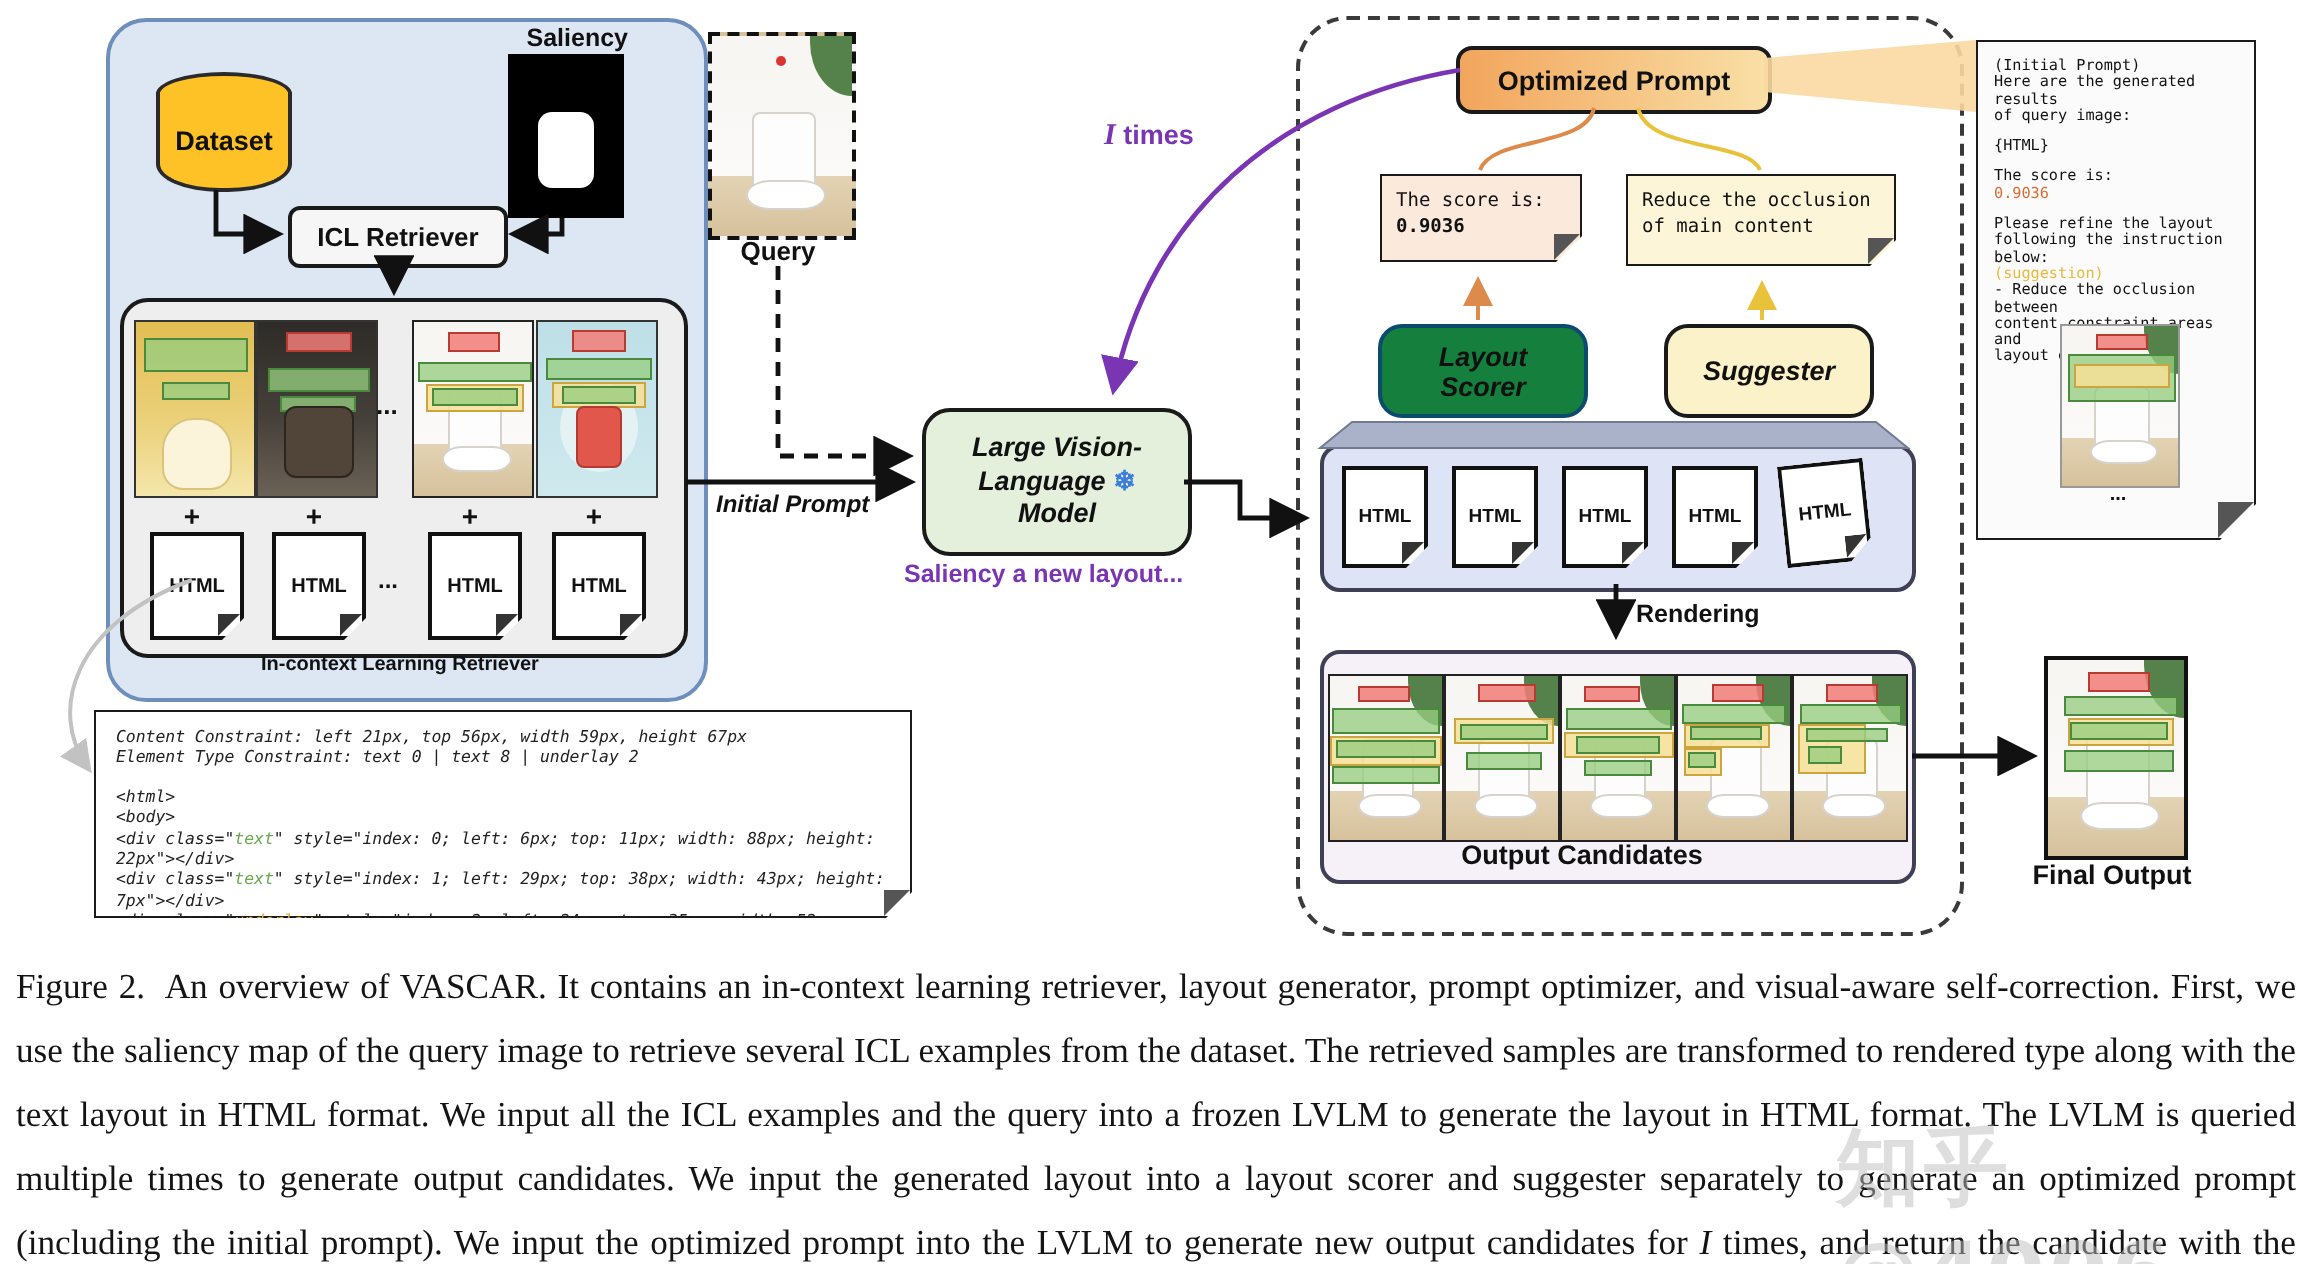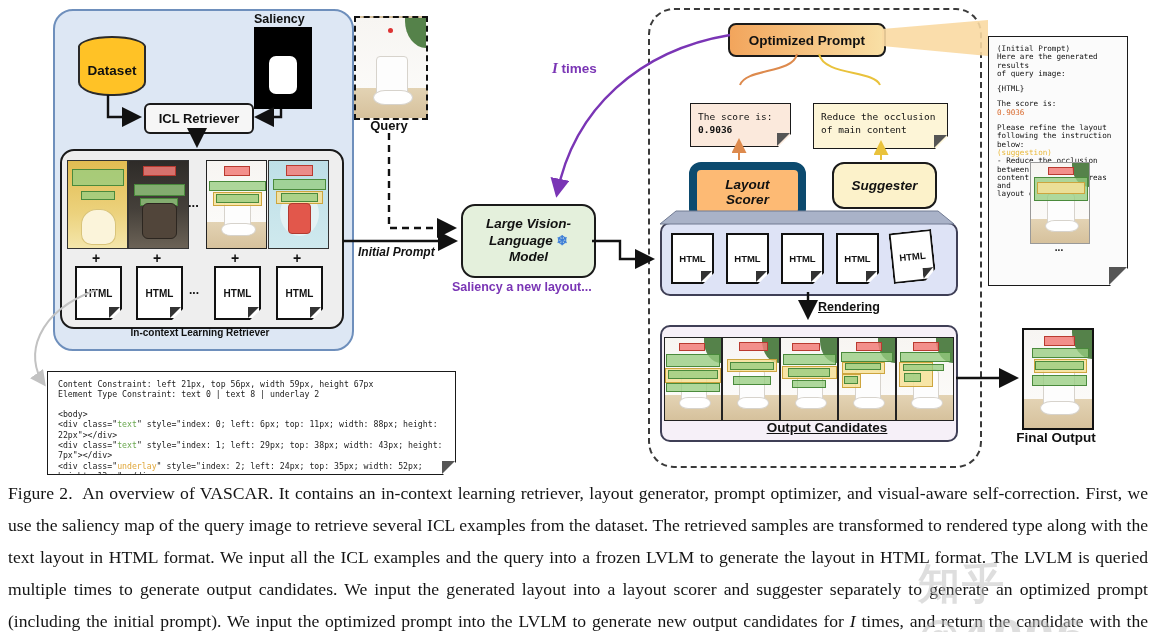--- a/index.html
+++ b/index.html
@@ -9,28 +9,28 @@
   .lbl{position:absolute;font-weight:bold;color:#111;line-height:1.15;}
   .ctr{display:flex;align-items:center;justify-content:center;text-align:center;}
 
   
   .panel-blue{background:#dde7f4;border:2px solid #6e8fbc;border-radius:20px;}
   .inner-gray{background:#eeeeee;border:2px solid #1a1a1a;border-radius:14px;}
   .icl-box{background:#f6f6f6;border:2px solid #1a1a1a;border-radius:6px;font-weight:bold;font-size:13px;}
   .lvlm{background:#e4f0dc;border:2px solid #1a1a1a;border-radius:14px;font-weight:bold;font-style:italic;font-size:13.5px;line-height:1.25;}
   .dashedbox{border:2px dashed #3a3a3a;border-radius:26px;}
   .opbox{background:linear-gradient(90deg,#f2a55c,#f9e0a6);border:2px solid #1a1a1a;border-radius:8px;font-weight:bold;font-size:13.5px;}
-  .scorer{background:#fdba74;border:8px solid #0c4a6e;border-radius:12px;font-weight:bold;font-style:italic;font-size:13.5px;}
+  .scorer{background:#15803d;border:2px solid #0c4a6e;border-radius:12px;font-weight:bold;font-style:italic;font-size:13.5px;}
   .suggester{background:#fcf2ca;border:2px solid #1a1a1a;border-radius:12px;font-weight:bold;font-style:italic;font-size:13.5px;}
   .rowbox{background:#dee3f6;border:2px solid #3f3f56;border-radius:10px;}
   .outbox{background:#f6f0f8;border:2px solid #3f3f56;border-radius:10px;}
 
   
   .note{position:absolute;border:1.5px solid #1a1a1a;
-        clip-path:polygon(0 0,100% 0,100% calc(100% - 13px),calc(100% - 13px) 100%,0 100%);margin-top:16px;}
+        clip-path:polygon(0 0,100% 0,100% calc(100% - 13px),calc(100% - 13px) 100%,0 100%);}
   .note .fold{position:absolute;right:0;bottom:0;width:13px;height:13px;background:#555;
         clip-path:polygon(0 100%,100% 0,0 0);}
   .note.big{clip-path:polygon(0 0,100% 0,100% calc(100% - 18px),calc(100% - 18px) 100%,0 100%);}
   .note.big .fold{width:18px;height:18px;}
 
   
   .doc{position:absolute;background:#fff;border:2px solid #111;display:flex;align-items:center;justify-content:center;
        font-weight:600;clip-path:polygon(0 0,100% 0,100% calc(100% - 11px),calc(100% - 11px) 100%,0 100%);}
   .doc .fold{position:absolute;right:0;bottom:0;width:11px;height:11px;background:#333;clip-path:polygon(0 100%,100% 0,0 0);}
 
@@ -45,21 +45,21 @@
   .ov-r{background:rgba(242,125,120,.85);border:1px solid #b93a30;}
   .ov-g{background:rgba(151,205,128,.78);border:1px solid #4a8a3c;}
   .ov-y{background:rgba(246,224,151,.85);border:1px solid #cda53e;}
 
   .cylbody{position:absolute;background:#ffc226;border:2px solid #2a2a2a;border-top:none;
            border-radius:0 0 32px 32px/0 0 14px 14px;display:flex;align-items:center;justify-content:center;
            font-weight:bold;font-size:13.5px;}
   .cyltop{position:absolute;background:#ffc226;border:2px solid #2a2a2a;border-radius:50%;}
 
   .mono{font-family:"DejaVu Sans Mono","Liberation Mono",monospace;}
-  .code{font-size:8.2px;line-height:10.4px;color:#222;}
+  .code{font-size:8.2px;line-height:10.4px;color:#222;font-style:italic;}
   .cls-text{color:#6aa84f;}
   .cls-underlay{color:#e0a73a;}
   .scoretxt{color:#d96b2f;}
   .suggtxt{color:#e9b93c;}
   .purple{color:#7a35b5;}
 
   #caption{position:absolute;left:8px;top:477px;width:1140px;font-family:Liberation Serif, serif;
            font-size:17.6px;line-height:32px;color:#141414;text-align:justify;white-space:pre-wrap;}
   #watermark{position:absolute;left:918px;top:556px;font-size:42px;font-weight:bold;
              color:rgba(190,190,190,0.5);letter-spacing:2px;font-family:"DejaVu Sans",sans-serif;}
@@ -70,21 +70,21 @@
 
 <div id="stage">
 
   <div class="abs panel-blue" style="left:53px;top:9px;width:297px;height:338px;"></div>
 
   <div class="cyltop" style="left:78px;top:36px;width:64px;height:18px;"></div>
   <div class="cylbody" style="left:78px;top:46px;width:64px;height:48px;">
     <span>Dataset</span>
   </div>
 
-  <div class="lbl" style="left:254px;top:12px;width:60px;text-align:left;font-size:12.5px;">Saliency</div>
+  <div class="lbl" style="left:254px;top:12px;width:60px;text-align:right;font-size:12.5px;">Saliency</div>
   <div class="abs" style="left:254px;top:27px;width:58px;height:82px;background:#000;">
     <div class="abs" style="left:15px;top:29px;width:28px;height:38px;background:#fff;border-radius:7px;"></div>
   </div>
 
   <div class="abs icl-box ctr" style="left:144px;top:103px;width:106px;height:27px;align-items:center;">
     <span>ICL Retriever</span>
   </div>
 
   <div class="abs inner-gray" style="left:60px;top:149px;width:280px;height:176px;"></div>
 
@@ -138,20 +138,21 @@
       <span>HTML</span>
       <span class="fold"></span>
     </div>
 
   <div class="lbl ctr" style="left:60px;top:327px;width:280px;font-size:10px;">In-context Learning Retriever</div>
 
   <div class="note mono code" style="left:47px;top:355px;width:409px;height:104px;background:#fff;padding:7px 10px;box-sizing:border-box;">
     <div>Content Constraint: left 21px, top 56px, width 59px, height 67px</div>
     <div>Element Type Constraint: text 0 | text 8 | underlay 2</div>
     <div style="height:9px;"></div>
+    <div>&lt;html&gt;</div>
     <div>&lt;body&gt;</div>
     <div><span>&lt;div class="</span><span class="cls-text">text</span><span>" style="index: 0; left: 6px; top: 11px; width: 88px; height: 22px"&gt;&lt;/div&gt;</span></div>
     <div><span>&lt;div class="</span><span class="cls-text">text</span><span>" style="index: 1; left: 29px; top: 38px; width: 43px; height: 7px"&gt;&lt;/div&gt;</span></div>
     <div><span>&lt;div class="</span><span class="cls-underlay">underlay</span><span>" style="index: 2; left: 24px; top: 35px; width: 52px; height: 13px"&gt;&lt;/div&gt;</span></div>
     <div>&lt;/body&gt;</div>
     <div>&lt;/html&gt;</div>
     <span class="fold"></span>
   </div>
 
   <div class="photo" style="left:354px;top:16px;width:70px;height:100px;border:2px dashed #111;">
@@ -216,21 +217,21 @@
     </div>
   <div class="doc" style="left:836px;top:233px;width:39px;height:47px;font-size:9.5px;">
       <span>HTML</span>
       <span class="fold"></span>
     </div>
   <div class="doc" style="left:891px;top:231px;width:39px;height:47px;font-size:9.5px;transform:rotate(-6deg);">
       <span>HTML</span>
       <span class="fold"></span>
     </div>
 
-  <div class="lbl" style="left:818px;top:300px;font-size:12.5px;text-decoration:underline;">Rendering</div>
+  <div class="lbl" style="left:818px;top:300px;font-size:12.5px;">Rendering</div>
 
   <div class="abs outbox" style="left:660px;top:325px;width:294px;height:113px;"></div>
 
   <div class="photo" style="left:664px;top:337px;width:56px;height:82px;">
     <div class="plant"></div>
       <div class="robot"></div>
     <div class="ov ov-r" style="left:25%;top:6%;width:42%;height:8%;"></div>
     <div class="ov ov-g" style="left:2%;top:20%;width:92%;height:13%;"></div>
     <div class="ov ov-y" style="left:0%;top:37%;width:96%;height:15%;"></div>
     <div class="ov ov-g" style="left:5%;top:39%;width:86%;height:9%;"></div>
@@ -265,21 +266,21 @@
   </div>
   <div class="photo" style="left:896px;top:337px;width:56px;height:82px;">
     <div class="plant"></div>
       <div class="robot"></div>
     <div class="ov ov-r" style="left:28%;top:5%;width:44%;height:8%;"></div>
     <div class="ov ov-g" style="left:6%;top:17%;width:86%;height:10%;"></div>
     <div class="ov ov-y" style="left:4%;top:29%;width:56%;height:28%;"></div>
     <div class="ov ov-g" style="left:10%;top:32%;width:70%;height:6%;"></div>
     <div class="ov ov-g" style="left:12%;top:43%;width:28%;height:8%;"></div>
   </div>
-  <div class="lbl ctr" style="left:680px;top:420px;width:294px;font-size:13.5px;text-decoration:underline;">Output Candidates</div>
+  <div class="lbl ctr" style="left:644px;top:420px;width:294px;font-size:13.5px;">Output Candidates</div>
 
   <div class="note big mono" style="left:988px;top:20px;width:140px;height:250px;background:#fbfbfb;font-size:7.6px;line-height:8.3px;padding:8px 6px 0 8px;box-sizing:border-box;">
     <div>(Initial Prompt)</div>
     <div>Here are the generated results</div>
     <div>of query image:</div>
     <div style="height:7px;"></div>
     <div>{HTML}</div>
     <div style="height:7px;"></div>
     <div>The score is:</div>
     <div class="scoretxt">0.9036</div>

